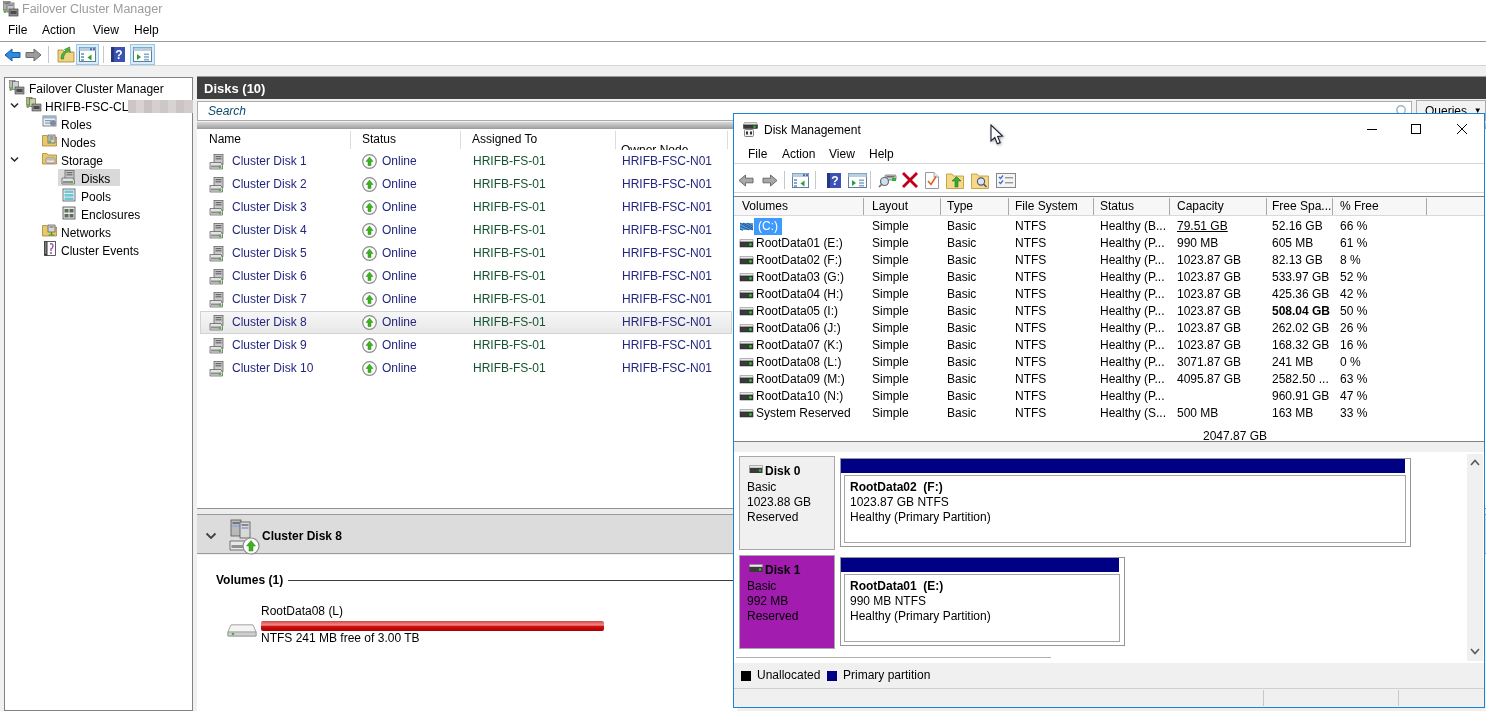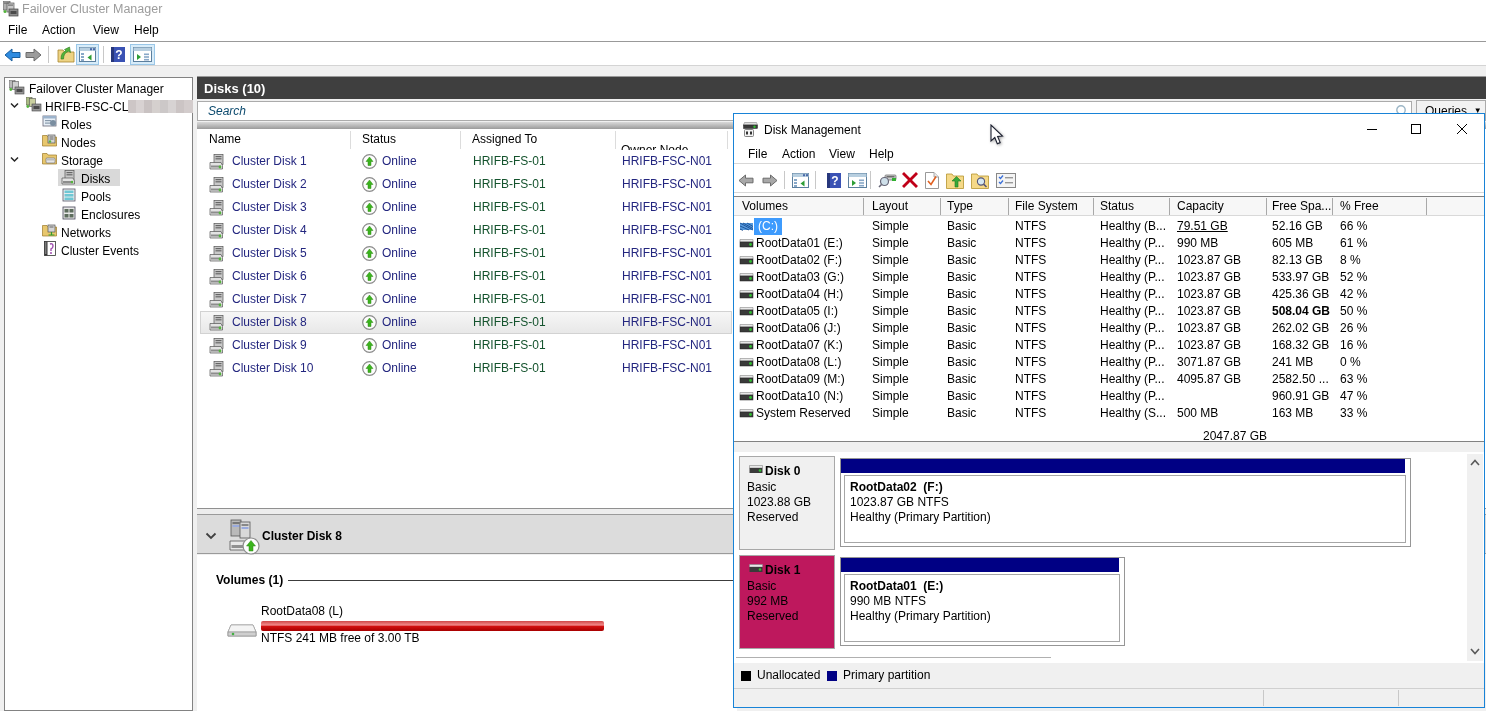--- a/index.html
+++ b/index.html
@@ -836,21 +836,21 @@
  </div>
 
  <div class="abs" style="left:106px;top:6px;width:571px;height:89px;background:#fff;border:1px solid #969696;">
   <div class="abs" style="left:0px;top:0px;width:564px;height:14px;background:#000084;"></div>
   <div class="abs" style="left:3px;top:16px;width:562px;height:68px;border:1px solid #a6a6a6;"></div>
   <div class="abs" style="left:9px;top:21px;font-weight:bold;">RootData02&nbsp; (F:)</div>
   <div class="abs" style="left:9px;top:36px;">1023.87 GB NTFS</div>
   <div class="abs" style="left:9px;top:51px;">Healthy (Primary Partition)</div>
  </div>
 
- <div class="abs" style="left:5px;top:103px;width:96px;height:94px;background:#be185d;border:1px solid #a8a8a8;">
+ <div class="abs" style="left:5px;top:103px;width:96px;height:94px;background:#a21caf;border:1px solid #a8a8a8;">
   <svg class="abs" style="left:9px;top:8px;" width="14" height="9" viewBox="0 0 14 9">
           <path d="M0.5 0.5 L13.5 0.5 L13.5 3 L0.5 3 Z" fill="#e8e8e8" stroke="#888" stroke-width="0.6"></path>
           <rect x="0.5" y="3" width="13" height="5" fill="#3a3a3a"></rect>
           <circle cx="11" cy="5.5" r="1.3" fill="#30c030"></circle>
         </svg>
   <div class="abs" style="left:25px;top:7px;font-weight:bold;">Disk 1</div>
   <div class="abs" style="left:7px;top:23px;">Basic</div>
   <div class="abs" style="left:7px;top:38px;">992 MB</div>
   <div class="abs" style="left:7px;top:53px;">Reserved</div>
  </div>

